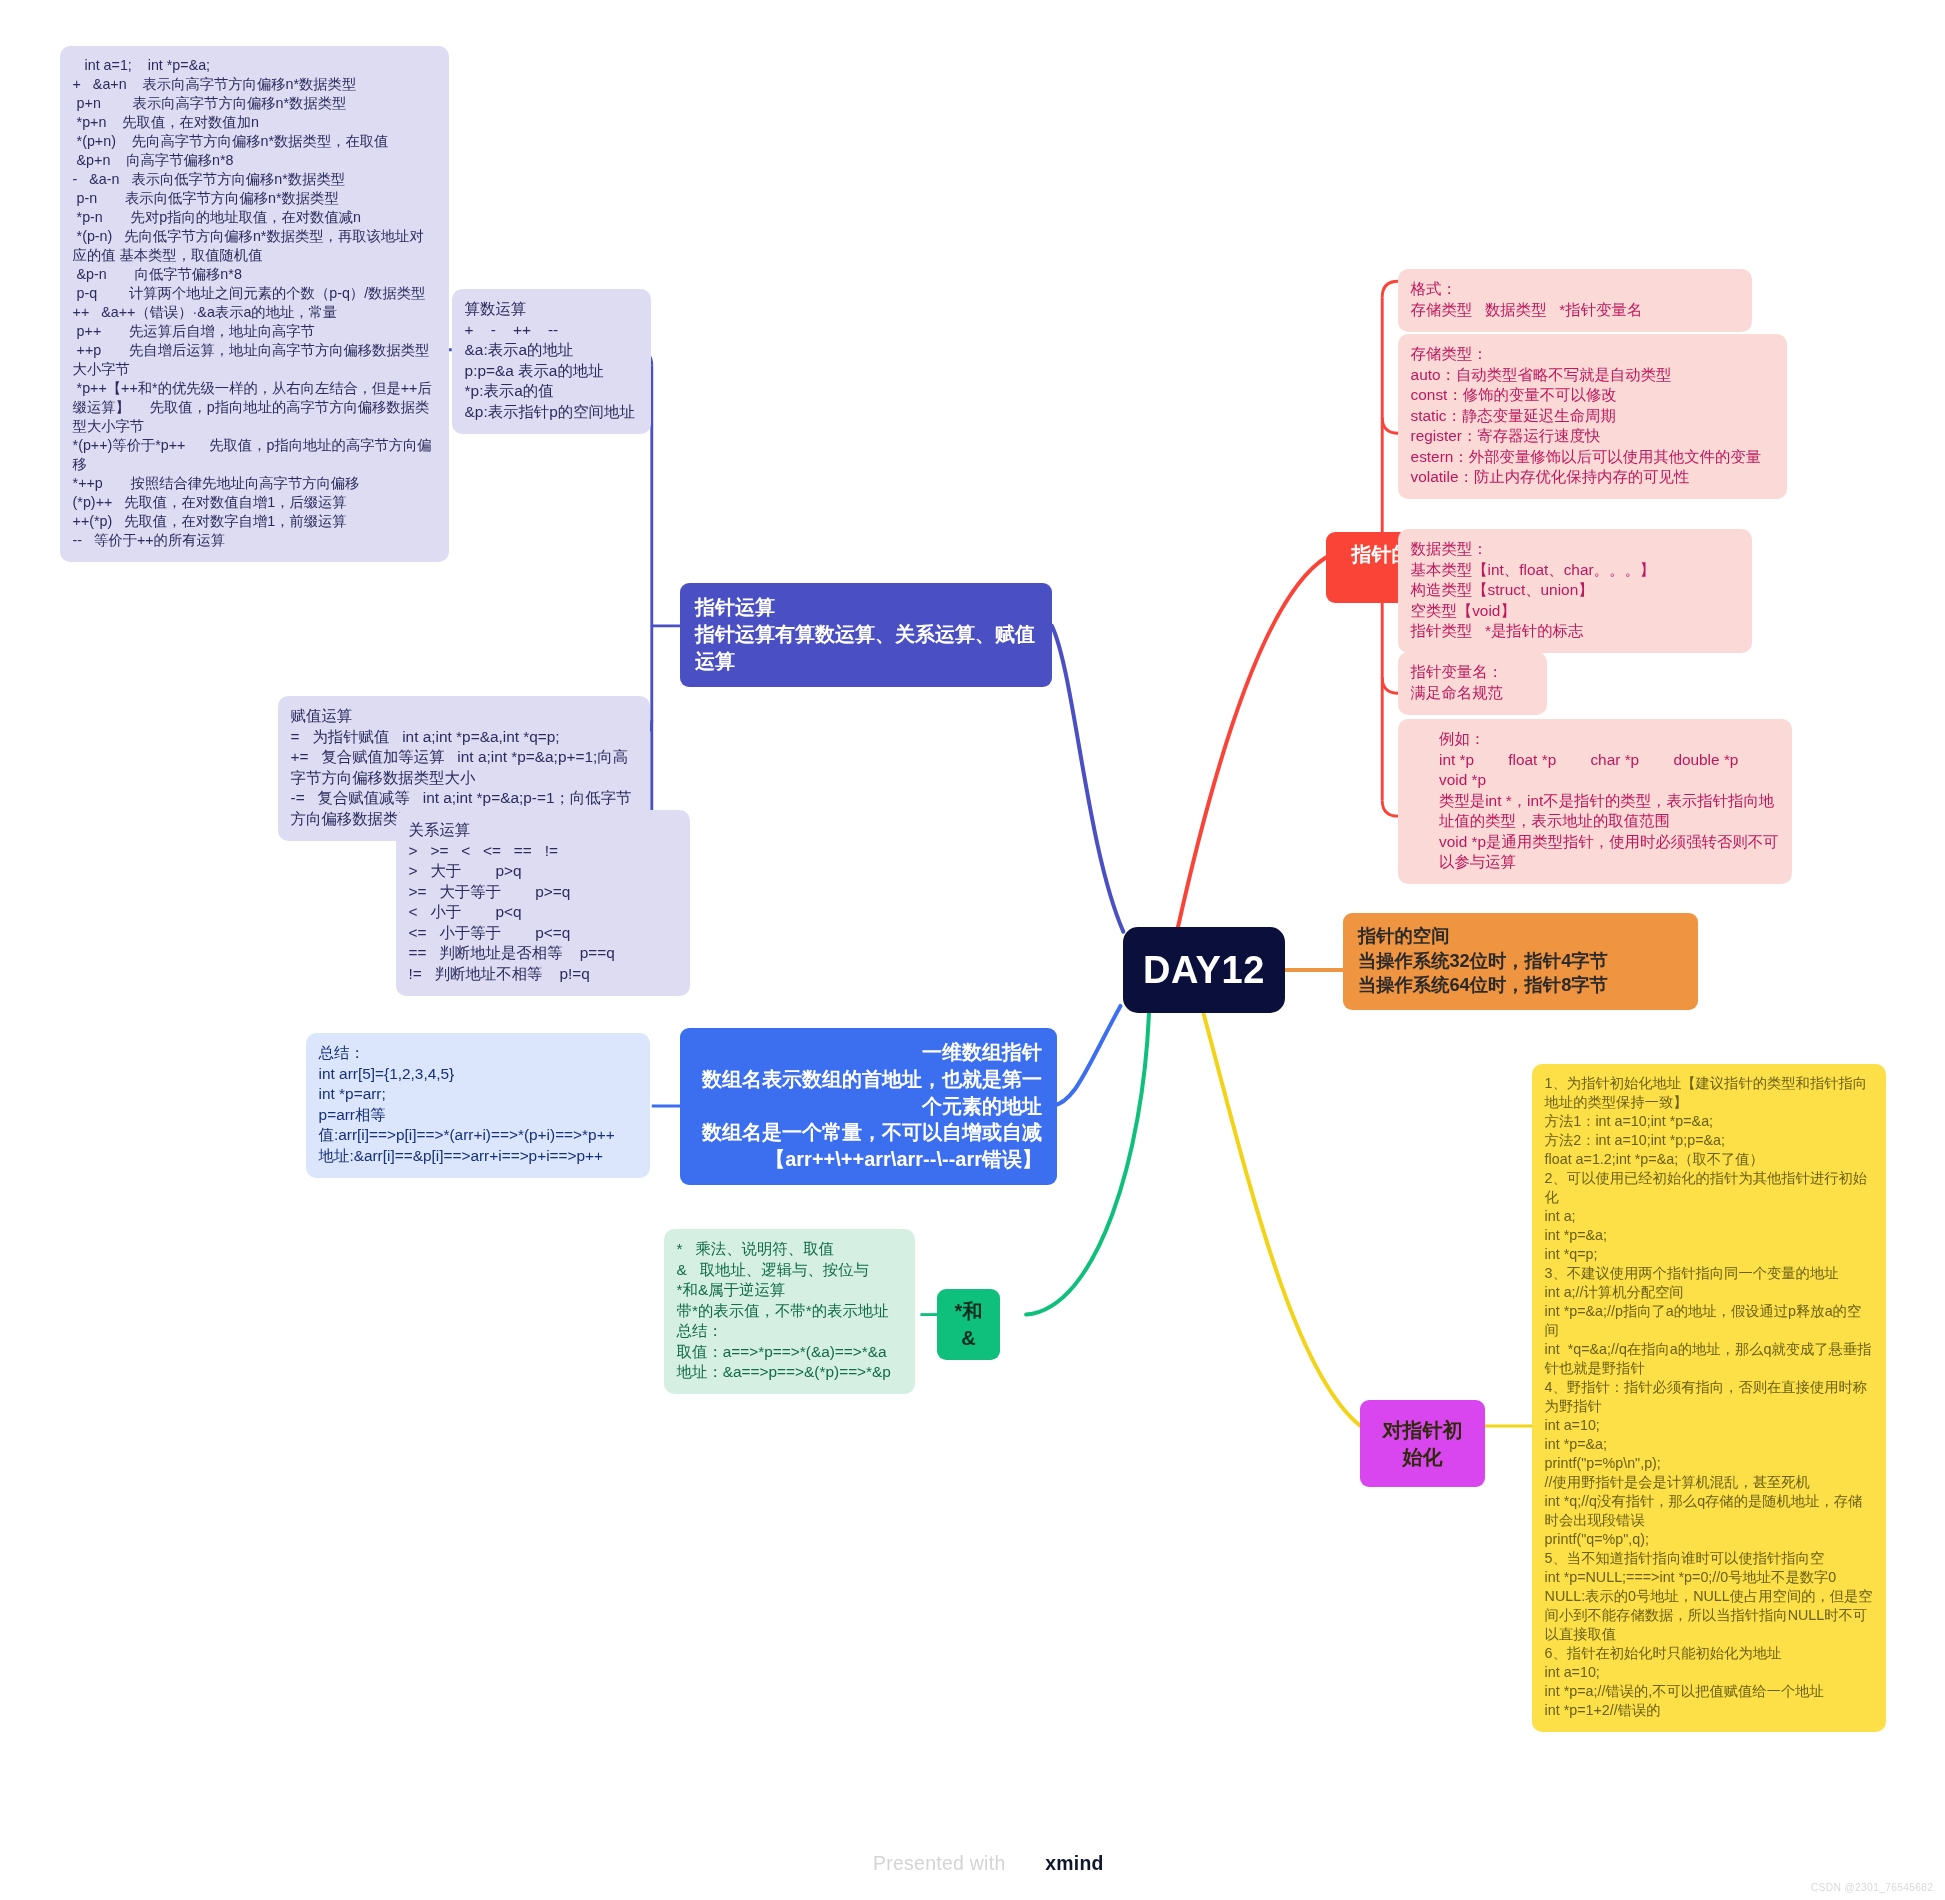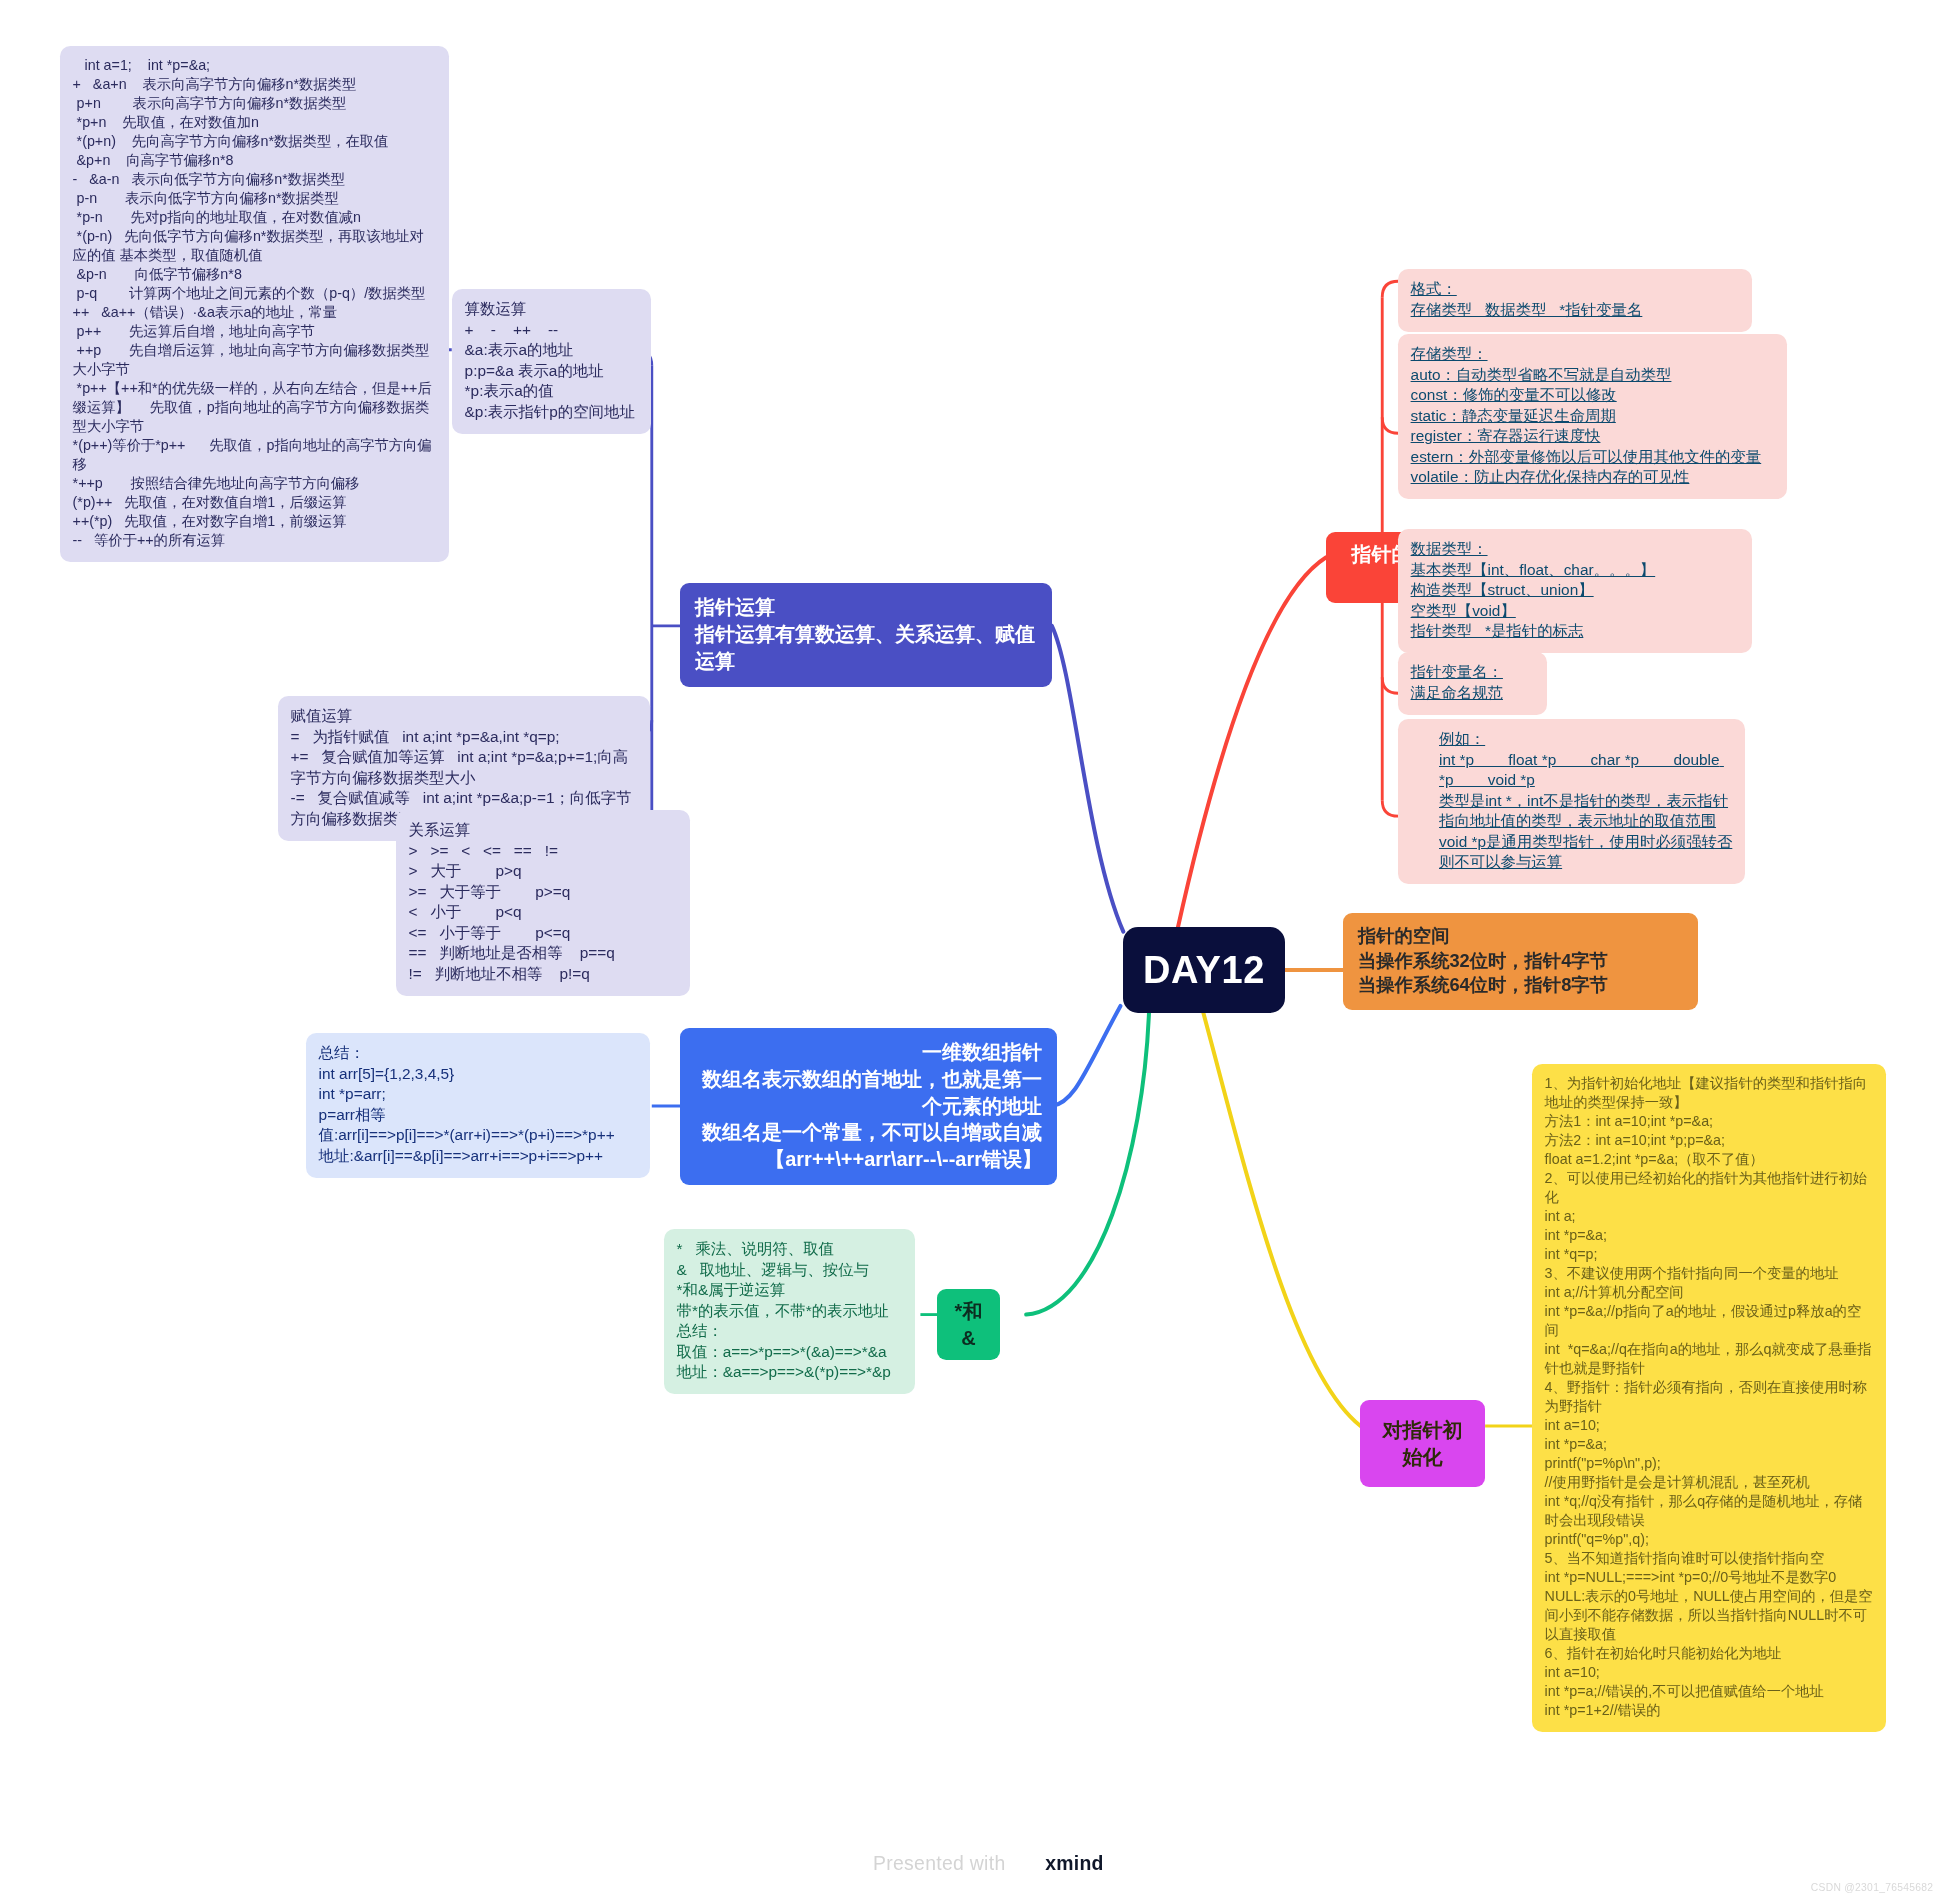--- a/index.html
+++ b/index.html
@@ -29,21 +29,21 @@
     line-height:1.33;
   }
   
   .card{
     border-radius:10.3px;
     padding:10.3px 12.6px 11.4px 12.6px;
     font-size:15.4px;
   }
   .card.lav{ background:#dedcf2; color:#2b2b5e; }
   .card.blueleaf{ background:#dbe5fb; color:#16307a; }
-  .card.pink{ background:#fbd9d7; color:#0c4a6e;text-decoration:underline; }
+  .card.pink{ background:#fbd9d7; color:#be185d; }
   .card.mint{ background:#d5f0e2; color:#116b4a; }
   .card.cream{ background:#fde047; color:#6a6019; }
 
   
   .branch{
     border-radius:9.1px;
     padding:11.4px 15px 12.6px 15px;
     font-size:20px;
     font-weight:bold;
     color:#ffffff;
@@ -212,21 +212,21 @@
 
   <div class="node card pink" style="left:1398px;top:529px;width:354px;">数据类型：
 基本类型【int、float、char。。。】
 构造类型【struct、union】
 空类型【void】
 指针类型   *是指针的标志</div>
 
   <div class="node card pink" style="left:1398px;top:652px;width:149px;">指针变量名：
 满足命名规范</div>
 
-  <div class="node card pink" style="left:1398px;top:719px;width:347px;padding-left:41px;">例如：
+  <div class="node card pink" style="left:1398px;top:719px;width:394px;padding-left:41px;">例如：
 int *p        float *p        char *p        double *p        void *p
 类型是int *，int不是指针的类型，表示指针指向地址值的类型，表示地址的取值范围
 void *p是通用类型指针，使用时必须强转否则不可以参与运算</div>
 
   <div class="node branch orange" style="left:1343px;top:913px;width:355px;font-size:18.3px;font-weight:bold;">指针的空间
 当操作系统32位时，指针4字节
 当操作系统64位时，指针8字节</div>
 
   <div class="node branch yellow" style="left:1360px;top:1400px;width:125px;text-align:center;">对指针初始化</div>
 

